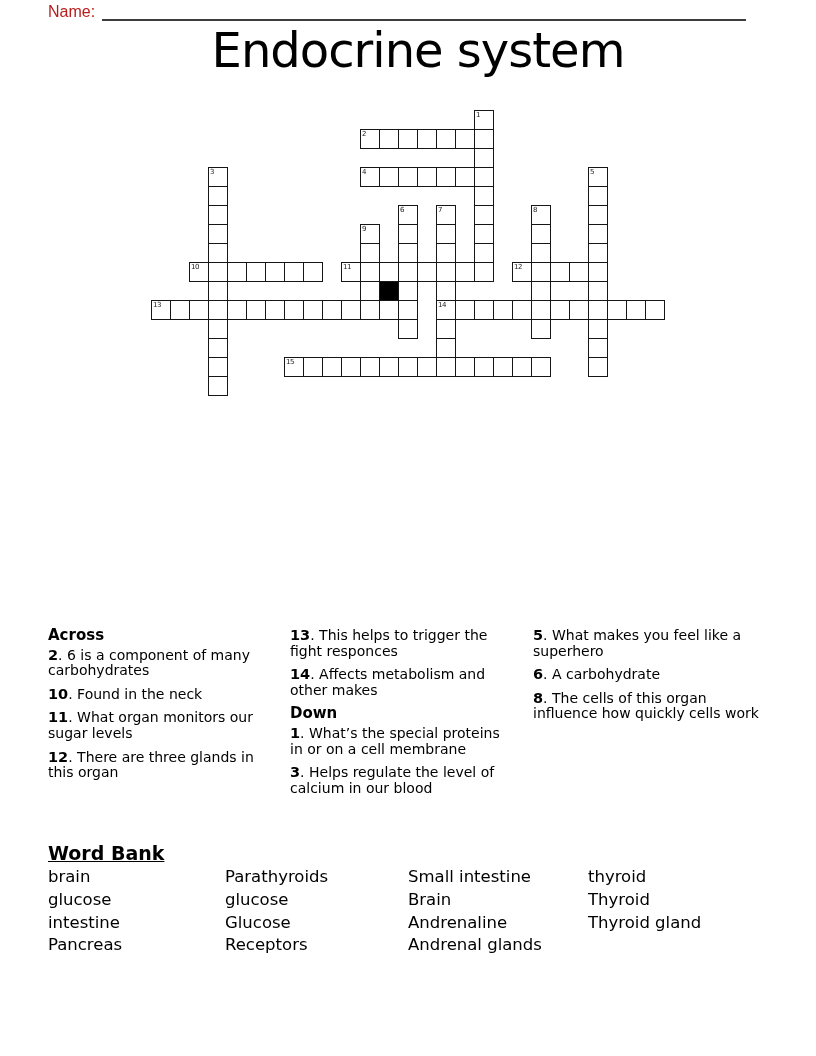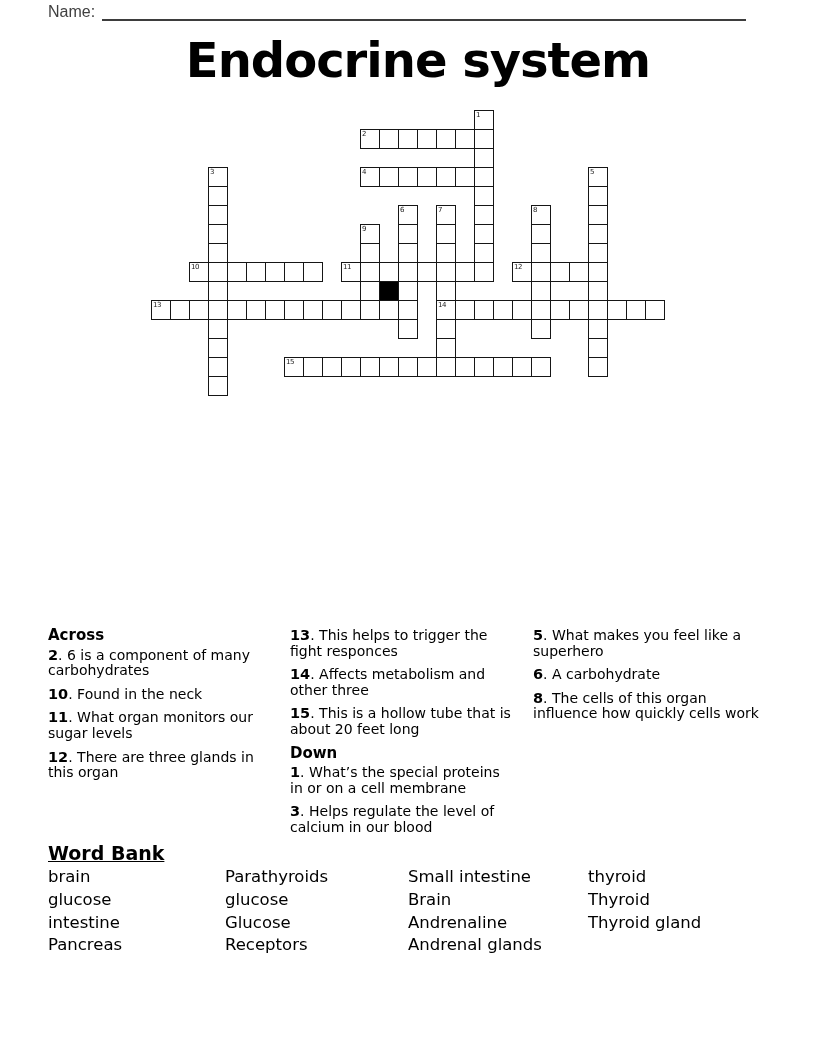--- a/index.html
+++ b/index.html
@@ -15,35 +15,35 @@
   
   .name-row {
     position: absolute;
     left: 48px;
     top: 2px;
     width: 698px;
     display: flex;
     align-items: flex-end;
     font-family: "Liberation Sans", sans-serif;
     font-size: 16px;
-    color: #404040;
+    color: #b91c1c;
   }
   .name-label { padding-right: 7px; line-height: 19px; }
   .name-line { flex: 1; border-bottom: 2px solid #3d3d3d; height: 17px; }
   
   .title {
     position: absolute;
     left: 20px;
-    top: 31px;
+    top: 21px;
     width: 796px;
     margin: 0;
     text-align: center;
     font-size: 48px;
     line-height: 58px;
-    font-weight: bold;
+    font-weight: normal;
     letter-spacing: -1px;
     white-space: nowrap;
   }
   
   .grid { position: absolute; left: 151px; top: 110px; width: 514px; height: 286px; }
   .cell {
     position: absolute;
     width: 20px;
     height: 20px;
     box-sizing: border-box;
@@ -256,23 +256,21 @@
       <p class="clue"><span class="clue-num">10</span>. <span class="clue-text">Found in the neck</span></p>
       <p class="clue"><span class="clue-num">11</span>. <span class="clue-text">What organ monitors our
 sugar levels</span></p>
       <p class="clue"><span class="clue-num">12</span>. <span class="clue-text">There are three glands in
 this organ</span></p>
     </div>
   <div class="clue-col" id="clue-col-2">
       <p class="clue"><span class="clue-num">13</span>. <span class="clue-text">This helps to trigger the
 fight responces</span></p>
       <p class="clue"><span class="clue-num">14</span>. <span class="clue-text">Affects metabolism and
-other three</span></p>
-      <p class="clue"><span class="clue-num">15</span>. <span class="clue-text">This is a hollow tube that is
-about 20 feet long</span></p>
+other makes</span></p>
       <p class="clue-header">Down</p>
       <p class="clue"><span class="clue-num">1</span>. <span class="clue-text">What’s the special proteins
 in or on a cell membrane</span></p>
       <p class="clue"><span class="clue-num">3</span>. <span class="clue-text">Helps regulate the level of
 calcium in our blood</span></p>
     </div>
   <div class="clue-col" id="clue-col-3">
       <p class="clue"><span class="clue-num">5</span>. <span class="clue-text">What makes you feel like a
 superhero</span></p>
       <p class="clue"><span class="clue-num">6</span>. <span class="clue-text">A carbohydrate</span></p>

